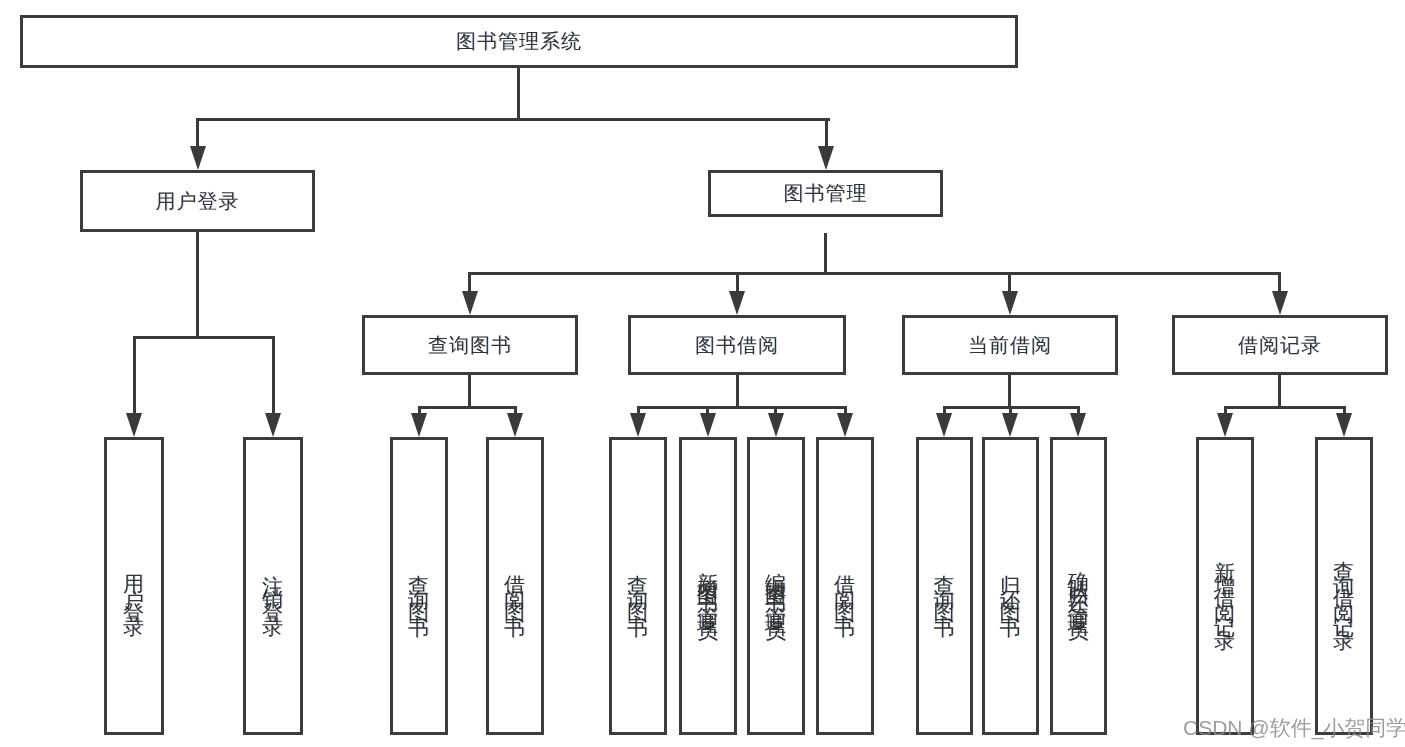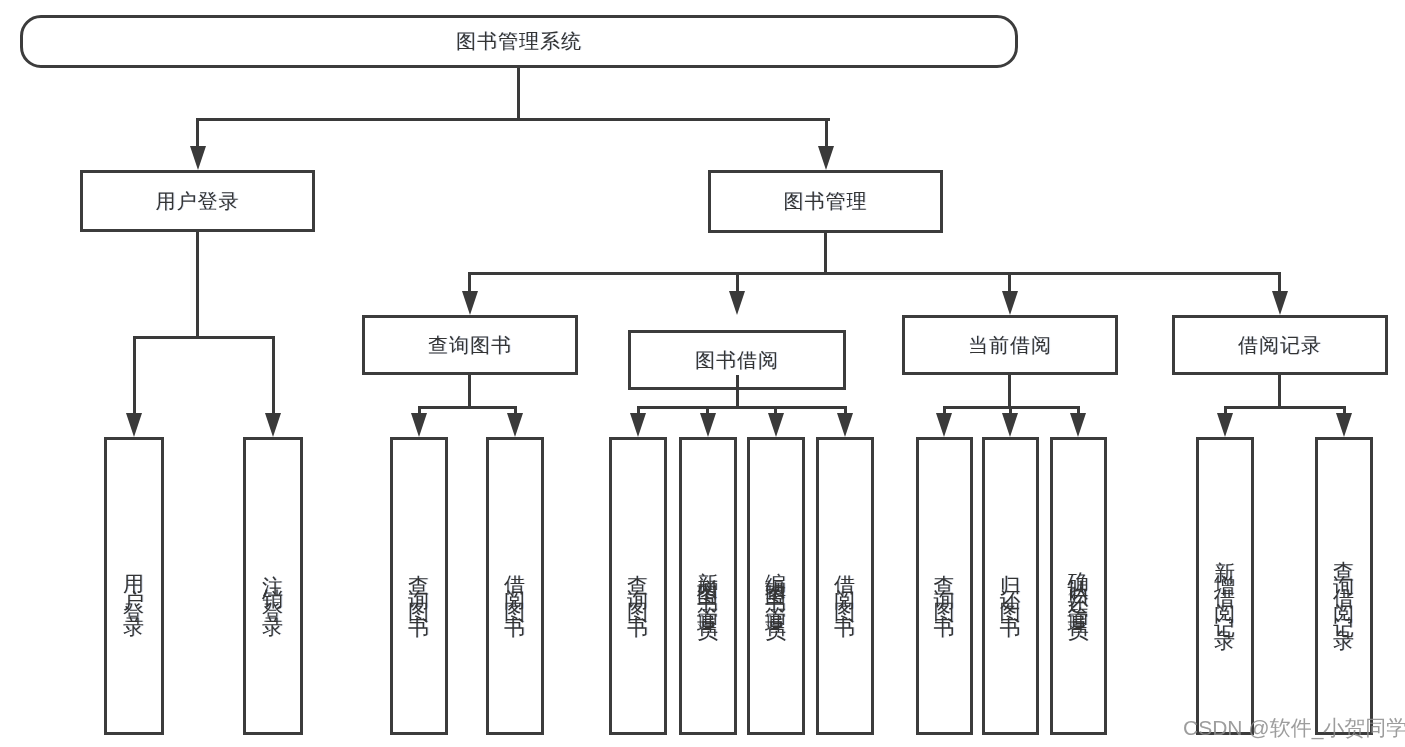--- a/index.html
+++ b/index.html
@@ -74,35 +74,35 @@
     color: rgba(140,140,140,0.85);
     white-space: nowrap;
     z-index: 5;
   }
 </style>
 </head>
 <body>
 
 <div id="canvas">
 
-  <div class="node" style="left:20px; top:15px; width:998px; height:53px;border-radius:21px;">
+  <div class="node" style="left:20px; top:15px; width:998px; height:53px;">
     <span class="lbl">图书管理系统</span>
   </div>
 
   <div class="vl" style="left:517px; top:68px; height:50px;"></div>
   <div class="hl" style="left:196px; top:118px; width:634px;"></div>
   <div class="vl" style="left:196px; top:118px; height:28px;"></div>
   <div class="ah" style="left:190px; top:146px;"></div>
   <div class="vl" style="left:825px; top:118px; height:28px;"></div>
   <div class="ah" style="left:818px; top:146px;"></div>
 
   <div class="node" style="left:80px; top:170px; width:235px; height:62px;">
     <span class="lbl">用户登录</span>
   </div>
-  <div class="node" style="left:708px; top:170px; width:235px; height:63px;">
+  <div class="node" style="left:708px; top:170px; width:235px; height:47px;">
     <span class="lbl">图书管理</span>
   </div>
 
   <div class="vl" style="left:196px; top:232px; height:104px;"></div>
   <div class="hl" style="left:133px; top:336px; width:142px;"></div>
   <div class="vl" style="left:133px; top:336px; height:77px;"></div>
   <div class="ah" style="left:126px; top:413px;"></div>
   <div class="vl" style="left:272px; top:336px; height:77px;"></div>
   <div class="ah" style="left:265px; top:413px;"></div>
 
@@ -113,21 +113,21 @@
   <div class="vl" style="left:736px; top:272px; height:19px;"></div>
   <div class="ah" style="left:729px; top:291px;"></div>
   <div class="vl" style="left:1008px; top:272px; height:19px;"></div>
   <div class="ah" style="left:1002px; top:291px;"></div>
   <div class="vl" style="left:1278px; top:272px; height:19px;"></div>
   <div class="ah" style="left:1272px; top:291px;"></div>
 
   <div class="node" style="left:362px; top:315px; width:216px; height:60px;">
     <span class="lbl">查询图书</span>
   </div>
-  <div class="node" style="left:628px; top:315px; width:218px; height:60px;margin-top:15px;">
+  <div class="node" style="left:628px; top:315px; width:218px; height:60px;">
     <span class="lbl">图书借阅</span>
   </div>
   <div class="node" style="left:1172px; top:315px; width:216px; height:60px;">
     <span class="lbl">借阅记录</span>
   </div>
   <div class="node" style="left:902px; top:315px; width:216px; height:60px;">
     <span class="lbl">当前借阅</span>
   </div>
 
   <div class="vl" style="left:468px; top:375px; height:31px;"></div>

